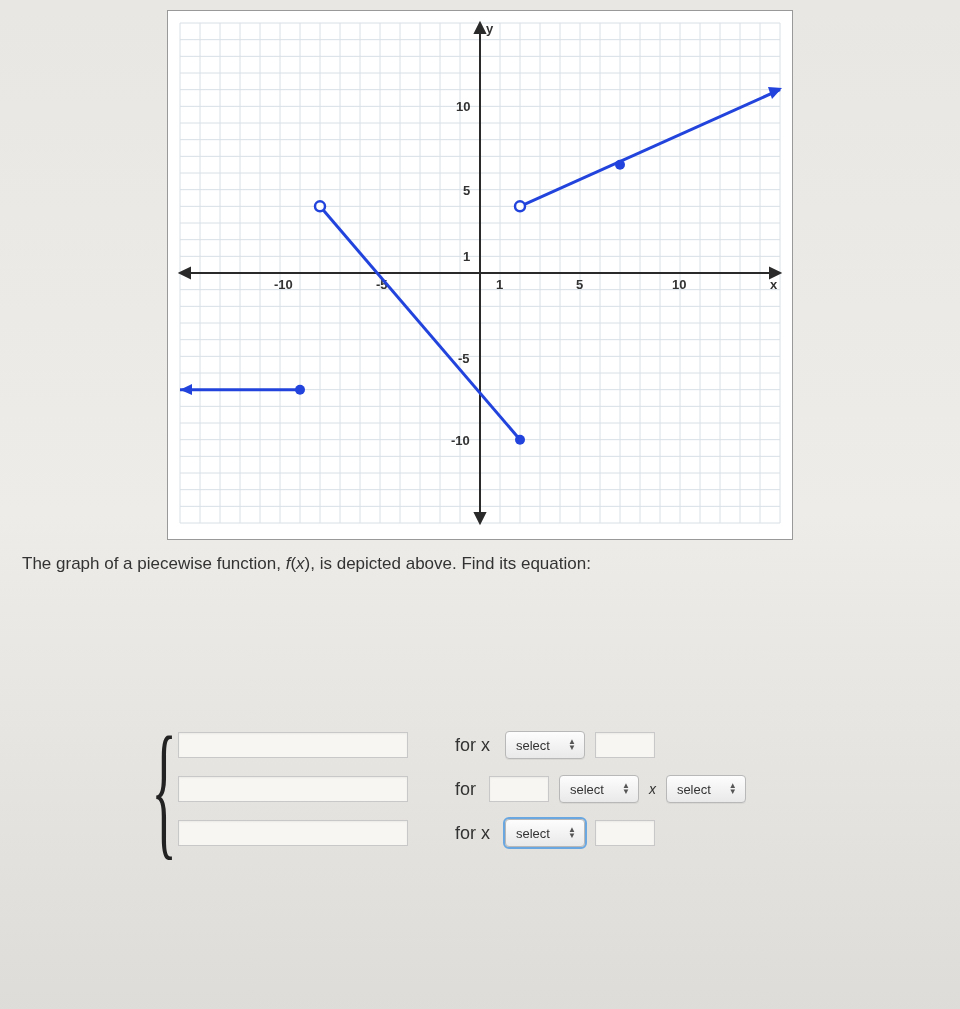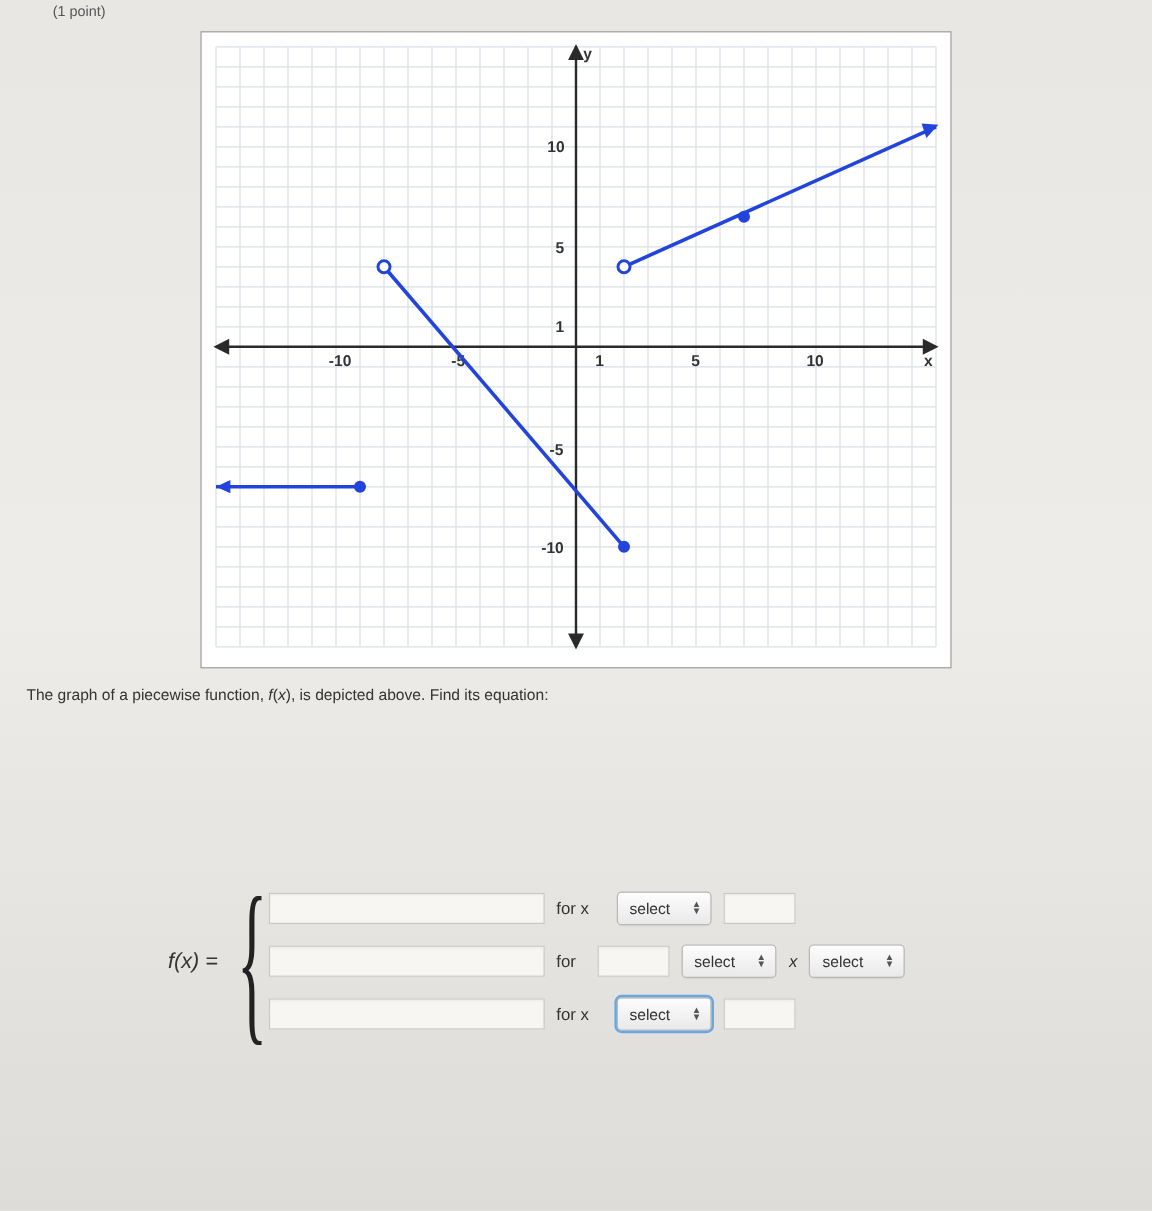--- a/index.html
+++ b/index.html
@@ -25,21 +25,21 @@
     display: flex;
     justify-content: center;
     margin: 10px 0 14px 0;
   }
   .graph-box {
     background: #fff;
     border: 1px solid #999;
     padding: 2px;
   }
   .question-text {
-    font-size: 13px;
+    font-size: 17px;
     color: #333;
     margin: 6px 0 40px 2px;
   }
   .answer-block {
     display: flex;
     align-items: stretch;
     margin-top: 140px;
     padding-left: 120px;
   }
   .fx-label {
@@ -86,23 +86,24 @@
     width: 60px;
     height: 26px;
     border: 1px solid #c8c8c8;
     background: #f7f6f2;
     box-shadow: inset 0 1px 2px rgba(0,0,0,0.05);
     box-sizing: border-box;
     padding: 0 6px;
     font-size: 13px;
   }
   .label-for {
-    font-size: 14px;
+    font-size: 18px;
     color: #333;
     min-width: 40px;
+    margin-left: 37px;
   }
   .label-var {
     font-size: 14px;
     font-style: italic;
     color: #333;
   }
   .select-btn {
     display: inline-flex;
     align-items: center;
     gap: 18px;
@@ -126,21 +127,20 @@
     line-height: 6px;
     font-size: 8px;
     color: #555;
   }
 </style>
 </head>
 <body>
 
 <div class="page">
 
-  <div class="points">(1 point)</div>
 
   <div class="graph-wrap">
     <div class="graph-box">
       <svg width="620" height="520" viewBox="0 0 620 520">
 
         <rect x="0" y="0" width="620" height="520" fill="#ffffff"></rect>
 
         <g stroke="#d8e0e6" stroke-width="1">
 
           <path d="M10 10V510M30 10V510M50 10V510M70 10V510M90 10V510M110 10V510M130 10V510M150 10V510M170 10V510M190 10V510M210 10V510M230 10V510M250 10V510M270 10V510M290 10V510M310 10V510M330 10V510M350 10V510M370 10V510M390 10V510M410 10V510M430 10V510M450 10V510M470 10V510M490 10V510M510 10V510M530 10V510M550 10V510M570 10V510M590 10V510M610 10V510"></path>
@@ -192,21 +192,20 @@
         </g>
       </svg>
     </div>
   </div>
 
   <div class="question-text">
     The graph of a piecewise function, <span style="font-style:italic">f</span>(<span style="font-style:italic">x</span>), is depicted above. Find its equation:
   </div>
 
   <div class="answer-block">
-    <div class="fx-label">f(x) =</div>
     <div class="brace">{</div>
     <div class="rows">
 
       <div class="row">
         <input class="input-long" style="">
         <span class="label-for">for x</span>
         <span class="select-btn">
           <span>select</span>
           <span class="stepper">
               <span>▲</span>

